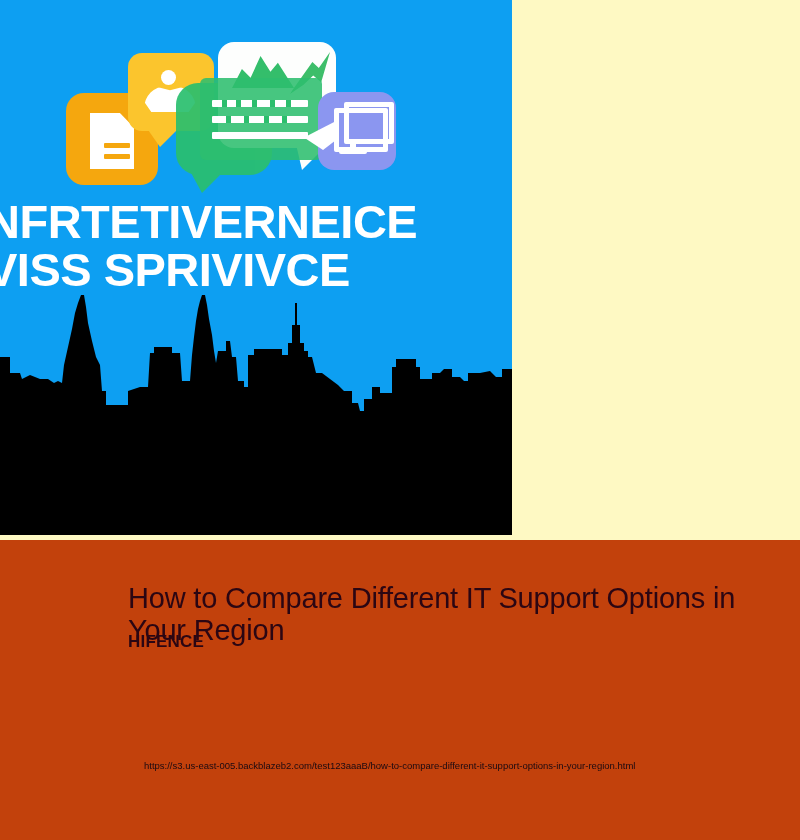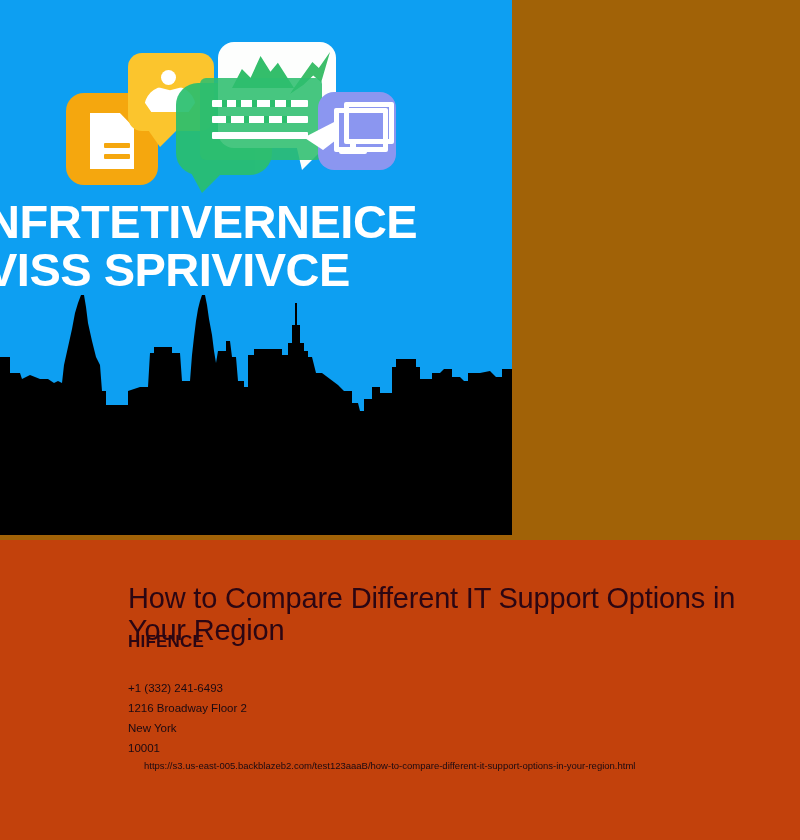--- a/index.html
+++ b/index.html
@@ -21,21 +21,21 @@
     background: #000000;
   }
 
   
   #hero-block {
     position: absolute;
     left: 0;
     top: 0;
     width: 800px;
     height: 540px;
-    background: #a16207;
+    background: #fef9c3;
     overflow: hidden;
   }
 
   #hero-image {
     position: absolute;
     left: 0;
     top: 0;
     width: 512px;
     height: 535px;
     background: #0D9FF2;
@@ -395,24 +395,18 @@
 
     </div>
   </div>
 
   <div id="content-block">
 
     <h1 id="page-title">How to Compare Different IT Support Options in Your Region</h1>
 
     <div id="brand-name">HIFENCE</div>
 
-    <ul id="contact-list">
-      <li>+1 (332) 241-6493</li>
-      <li>1216 Broadway Floor 2</li>
-      <li>New York</li>
-      <li>10001</li>
-    </ul>
 
     <a id="source-url" href="#">https://s3.us-east-005.backblazeb2.com/test123aaaB/how-to-compare-different-it-support-options-in-your-region.html</a>
 
   </div>
 
 </div>
 
 </body></html>

